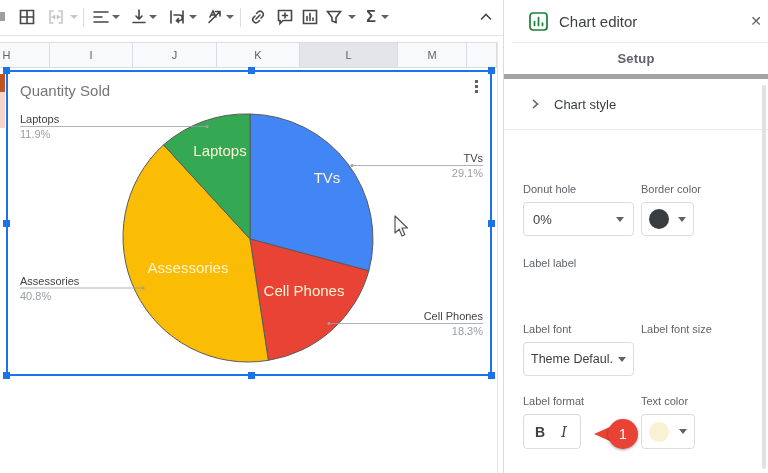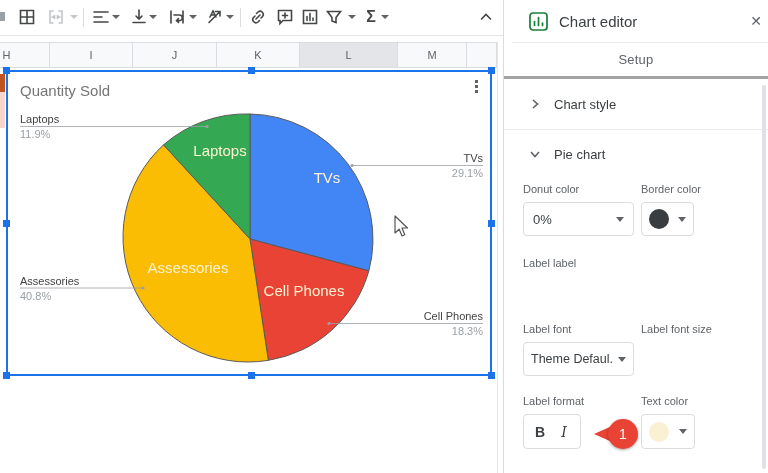--- a/index.html
+++ b/index.html
@@ -58,21 +58,21 @@
   
   .panel { position:absolute; left:503px; top:0; width:265px; height:473px; background:#fff;
     border-left:1px solid #dadce0; }
   .phead { position:absolute; left:8px; top:0; width:100%; height:43px;
     border-bottom:1px solid #e8eaed; }
   .phead .picon { position:absolute; left:17px; top:12px; }
   .phead .ptitle { position:absolute; left:47px; top:13px; font-size:15px; color:#3c4043; }
   .phead .pclose { position:absolute; right:14px; top:13px; font-size:14px; color:#5f6368;
     cursor:pointer; }
   .ptabs { position:absolute; left:0; top:43px; width:100%; height:36px;
-    border-bottom:3px solid #a3a3a3; display:flex; }
+    border-bottom:5px solid #a3a3a3; display:flex;font-weight:bold; }
   .ptab { flex:1; display:flex; align-items:center; justify-content:center;
     font-size:13px; color:#5f6368; letter-spacing:.2px; cursor:pointer; }
   .ptab.active span { color:#188038; border-bottom:3px solid #188038; padding:8px 2px 7px; }
   .sectionrow { position:absolute; left:0; width:100%; display:flex; align-items:center;
     cursor:pointer;text-align:right; }
   .sectionrow .chev { margin-left:25px; display:flex; }
   .sectionrow .slabel { margin-left:13px; font-size:13px; color:#3c4043; }
   .secdiv { position:absolute; left:0; width:100%; height:1px; background:#e8eaed; }
   .flabel { position:absolute; font-size:11px; color:#5f6368; }
   .fselect { position:absolute; height:34px; border:1px solid #dadce0; border-radius:4px;
@@ -285,30 +285,22 @@
     <div class="sectionrow" style="top:79px;height:50px">
       <span class="chev">
         <svg width="12" height="12" viewBox="0 0 12 12">
             <path d="M4,2 L8.5,6 L4,10" fill="none" stroke="#5f6368" stroke-width="1.6"></path>
           </svg>
       </span>
       <span class="slabel">Chart style</span>
     </div>
     <div class="secdiv" style="top:129px"></div>
 
-    <div class="sectionrow" style="top:140px;height:28px">
-      <span class="chev">
-        <svg width="12" height="12" viewBox="0 0 12 12">
-            <path d="M2,4 L6,8.5 L10,4" fill="none" stroke="#5f6368" stroke-width="1.6"></path>
-          </svg>
-      </span>
-      <span class="slabel">Pie chart</span>
-    </div>
-
-    <div class="flabel" style="left:19px;top:183px">Donut color</div>
+
+    <div class="flabel" style="left:19px;top:183px">Donut hole</div>
     <div class="flabel" style="left:137px;top:183px">Border color</div>
 
     <div class="fselect" style="left:19px;top:202px;width:111px">
       <span class="val">0%</span>
         <span class="dcaret"></span>
     </div>
     <div class="fselect" style="left:137px;top:202px;width:53px;padding:0 7px">
       <span class="swatch" style="background:#3a3d40"></span>
       <span class="dcaret"></span>
     </div>

